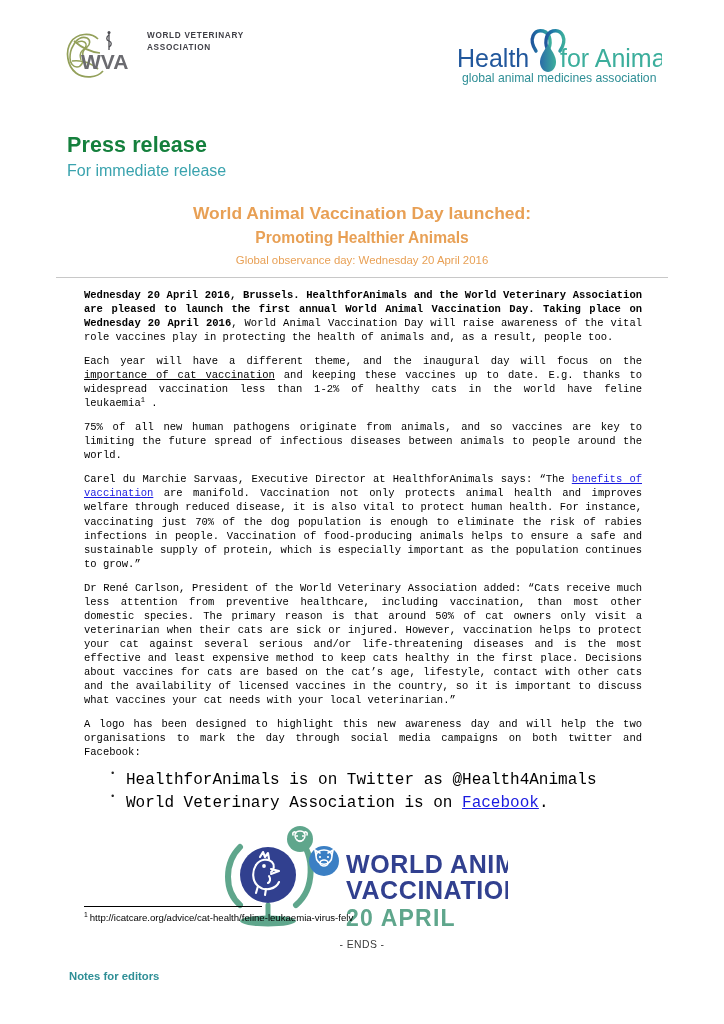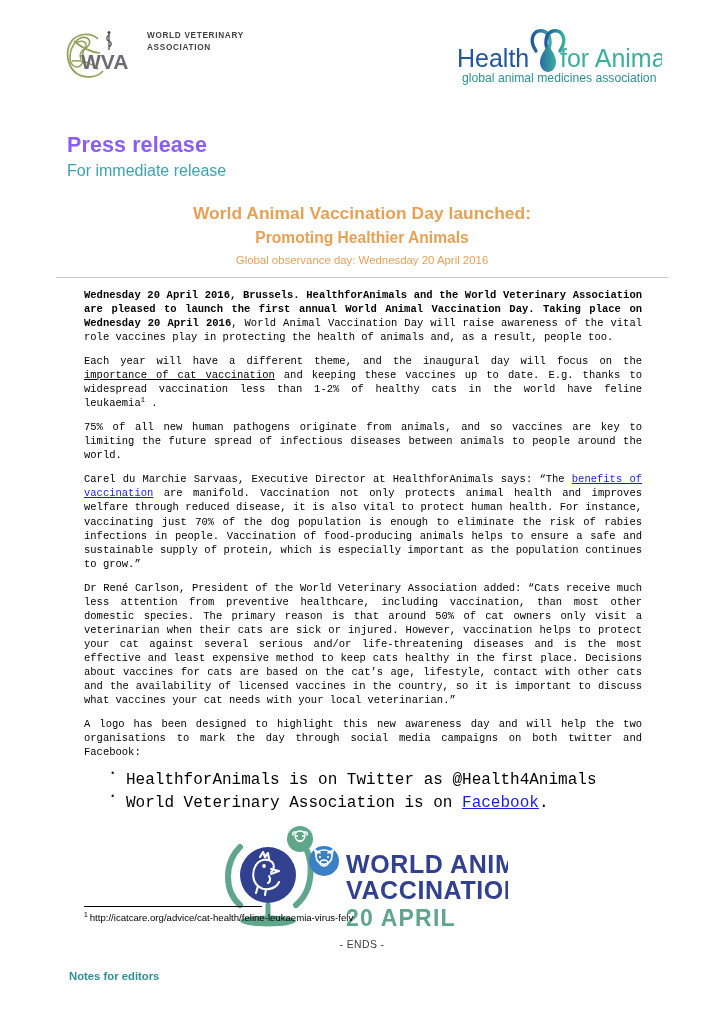--- a/index.html
+++ b/index.html
@@ -50,21 +50,21 @@
     margin-right: 6px;
     display: flex;
     flex-direction: column;
     align-items: center;
   }
   .hfa-mark { width: 212px; height: 62px; display:block; }
 
   
   .press-block { margin-top: 22px; margin-left: 11px; }
   .press-title {
-    color: #8b5cf6;
+    color: #15803d;
     font-weight: bold;
     font-size: 21.5px;
     letter-spacing: 0.1px;
     line-height: 1.1;
   }
   .press-sub {
     color: #3aa3ae;
     font-size: 16px;
     margin-top: 3px;
     line-height: 1.2;

